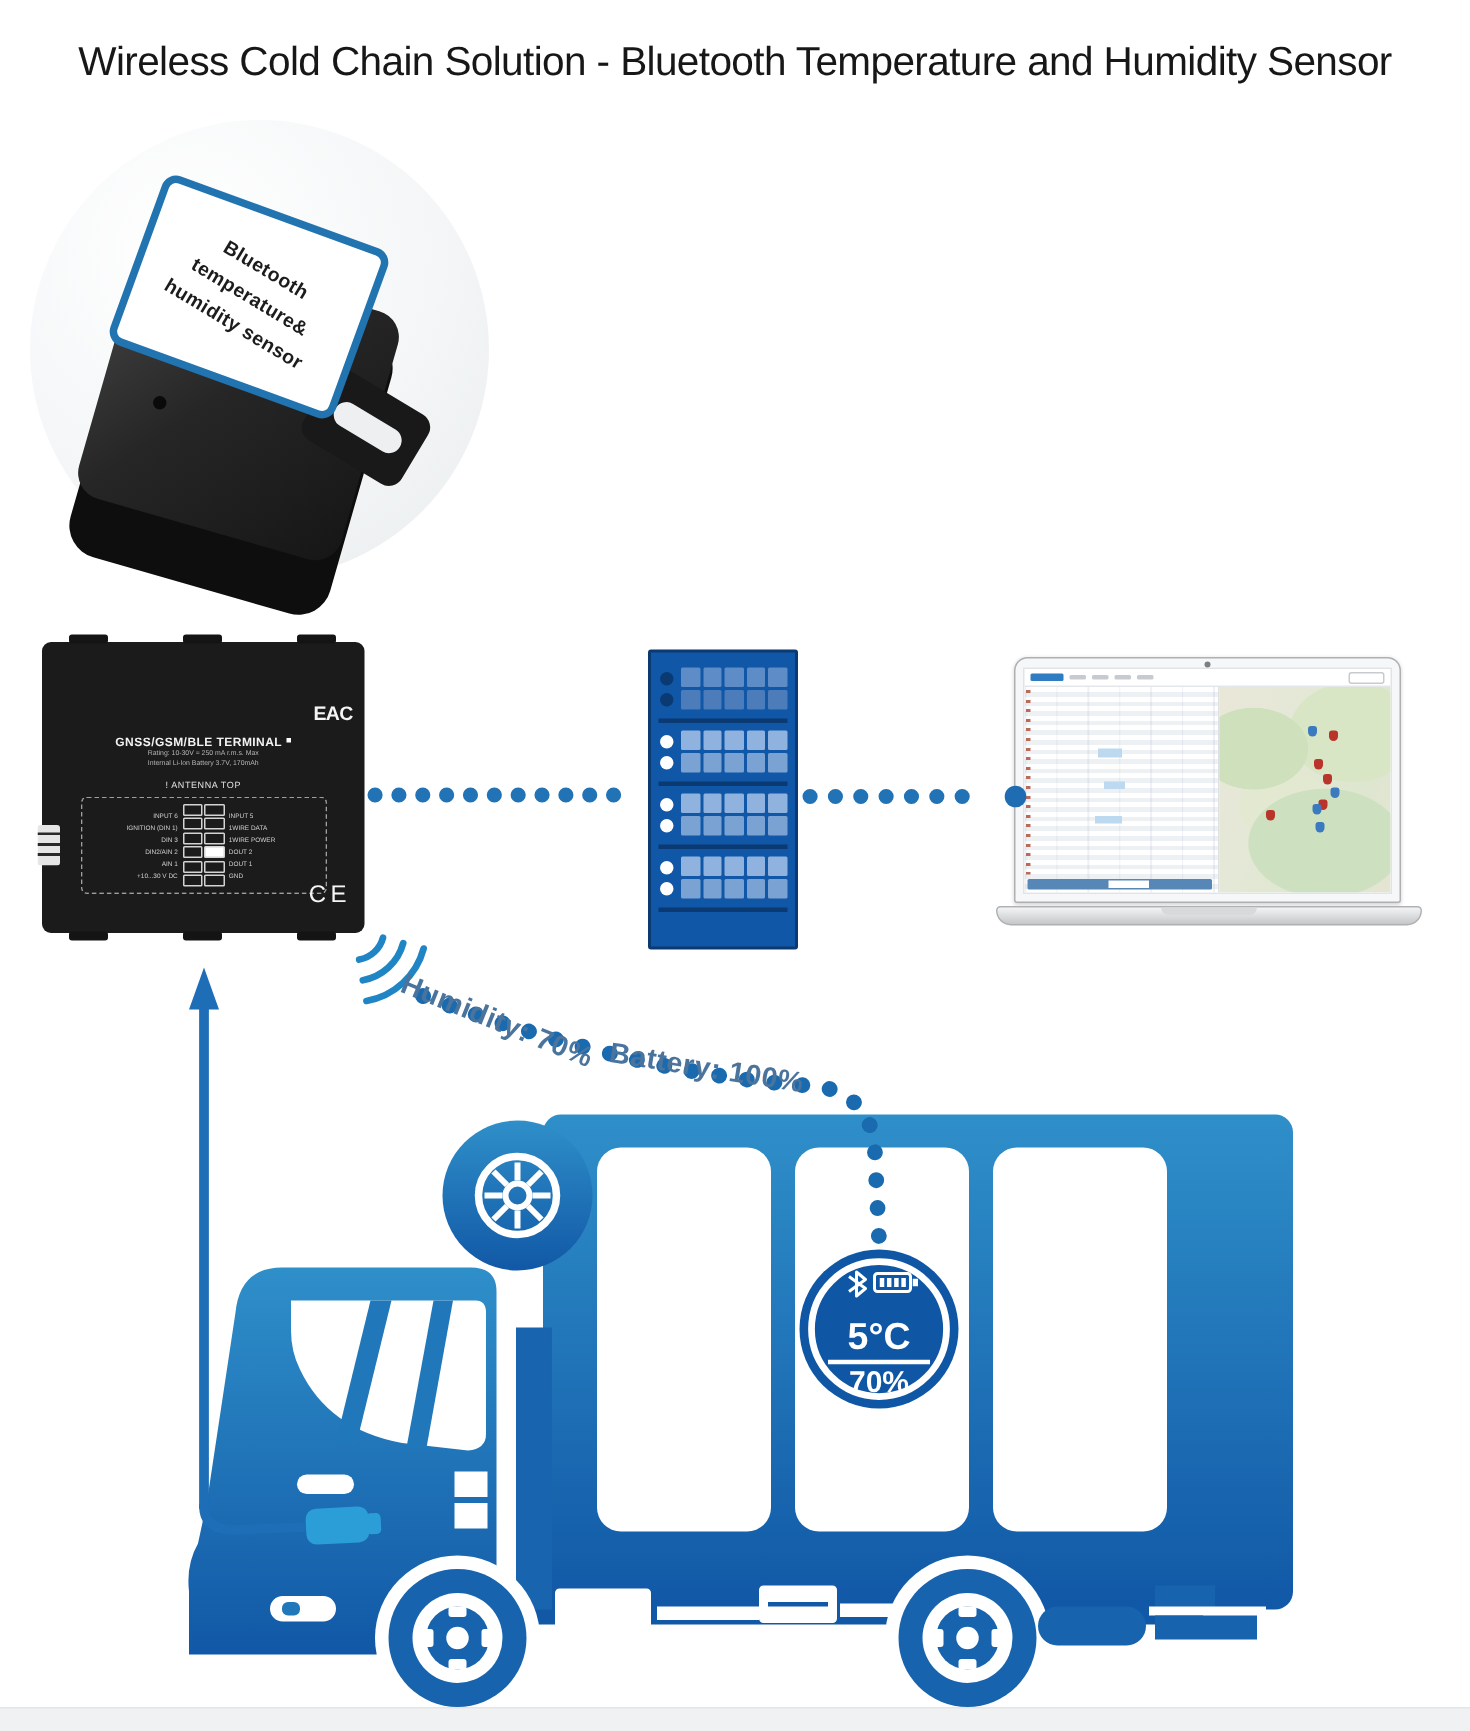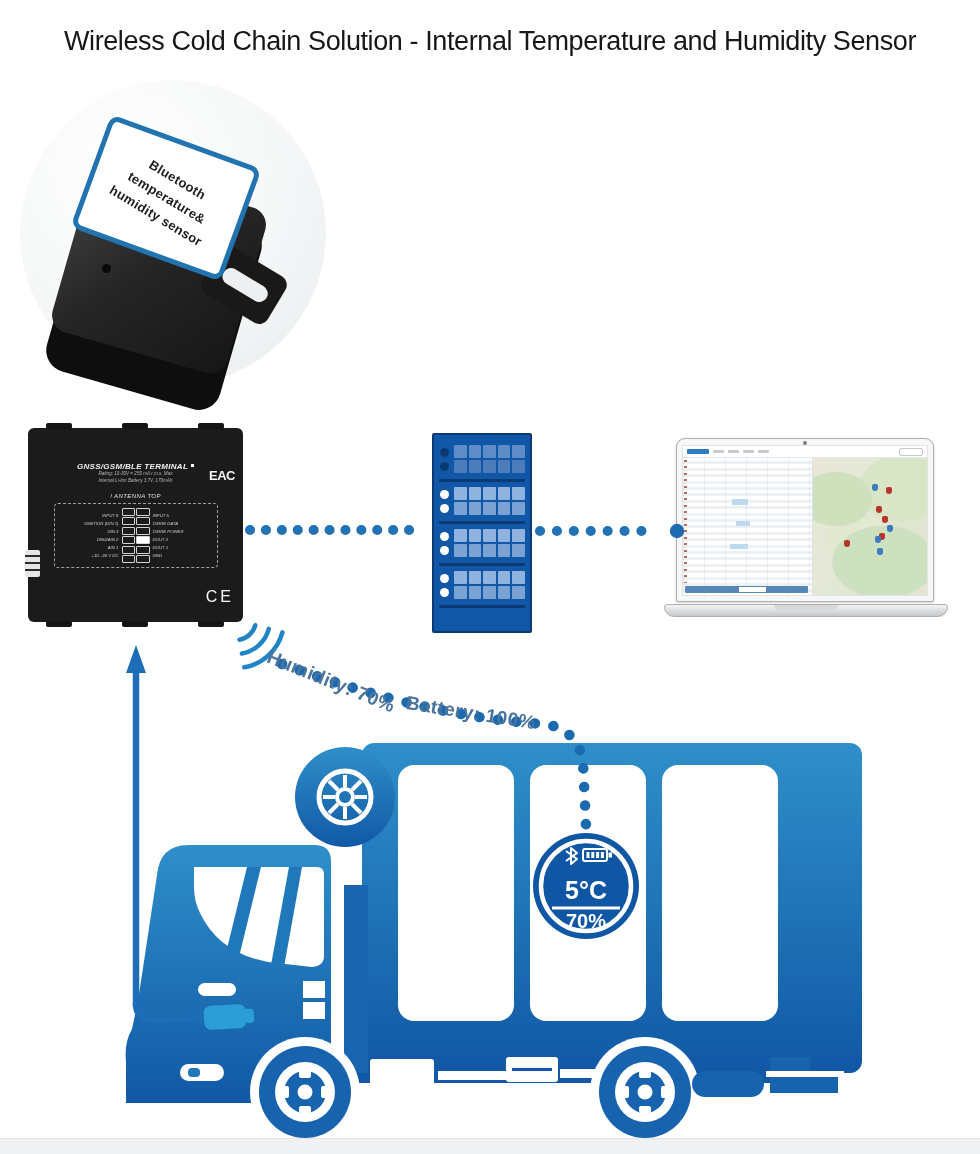--- a/index.html
+++ b/index.html
@@ -32,21 +32,21 @@
   }
   .dev-label .txt{
     transform:rotate(11deg);text-align:center;font-weight:bold;font-size:13px;line-height:1.6;
     color:#1c1c1c;letter-spacing:.3px;
   }
   
   .terminal{position:absolute;left:28px;top:428px;width:215px;height:194px;background:#1b1b1b;border-radius:6px;}
   .terminal .tab{position:absolute;width:26px;height:6px;background:#141414;border-radius:2px;}
   .terminal .sticker{position:absolute;left:-3px;top:122px;width:15px;height:27px;background:#e6e6e6;border-radius:2px;
     background-image:repeating-linear-gradient(#2a2a2a 0 2px,transparent 2px 7px);background-position:0 5px;background-repeat:no-repeat;background-size:100% 18px,100% 100%;background-color:#e6e6e6;}
-  .t-content{position:absolute;left:20px;right:20px;top:34px;text-align:center;color:#d8d8d8;font-style:italic;}
+  .t-content{position:absolute;left:20px;right:20px;top:62px;text-align:center;color:#d8d8d8;}
   .t-name{font-size:8px;font-weight:bold;color:#f2f2f2;letter-spacing:.3px;white-space:nowrap;}
   .t-name::after{content:"";display:inline-block;width:3px;height:3px;background:#fff;margin-left:3px;vertical-align:2px;}
   .t-sub{font-size:4.6px;color:#b5b5b5;line-height:1.5;}
   .t-ant{font-size:6px;margin-top:8px;color:#e0e0e0;letter-spacing:.4px;}
   .pinbox{
     margin:4px auto 0;width:156px;border:1px dashed #9f9f9f;border-radius:4px;
     padding:4px 3px;display:flex;gap:3px;align-items:center;
   }
   .pin-col{flex:1;display:flex;flex-direction:column;}
   .pin-col div{font-size:4.3px;color:#cfcfcf;height:8px;line-height:8px;white-space:nowrap;}
@@ -122,21 +122,21 @@
     letter-spacing:.4px;white-space:nowrap;transform-origin:left top;}
   .readout.hum{left:272px;top:646px;transform:rotate(22deg);}
   .readout.bat{left:408px;top:692px;transform:rotate(9deg);}
   
   .floor{position:absolute;left:0;right:0;bottom:0;height:15px;background:#f0f1f2;border-top:1px solid #e3e5e7;}
   svg text{font-family:"Liberation Sans",sans-serif;}
 </style>
 </head>
 <body>
 
-<div class="title">Wireless Cold Chain Solution - Internal Temperature and Humidity Sensor</div>
+<div class="title">Wireless Cold Chain Solution - Bluetooth Temperature and Humidity Sensor</div>
 
 <div class="photo">
   <div class="dev-side"></div>
   <div class="dev-top"></div>
   <div class="dev-ear">
     <div class="slot"></div>
   </div>
   <div class="dev-hole"></div>
   <div class="dev-label">
     <div class="txt">

